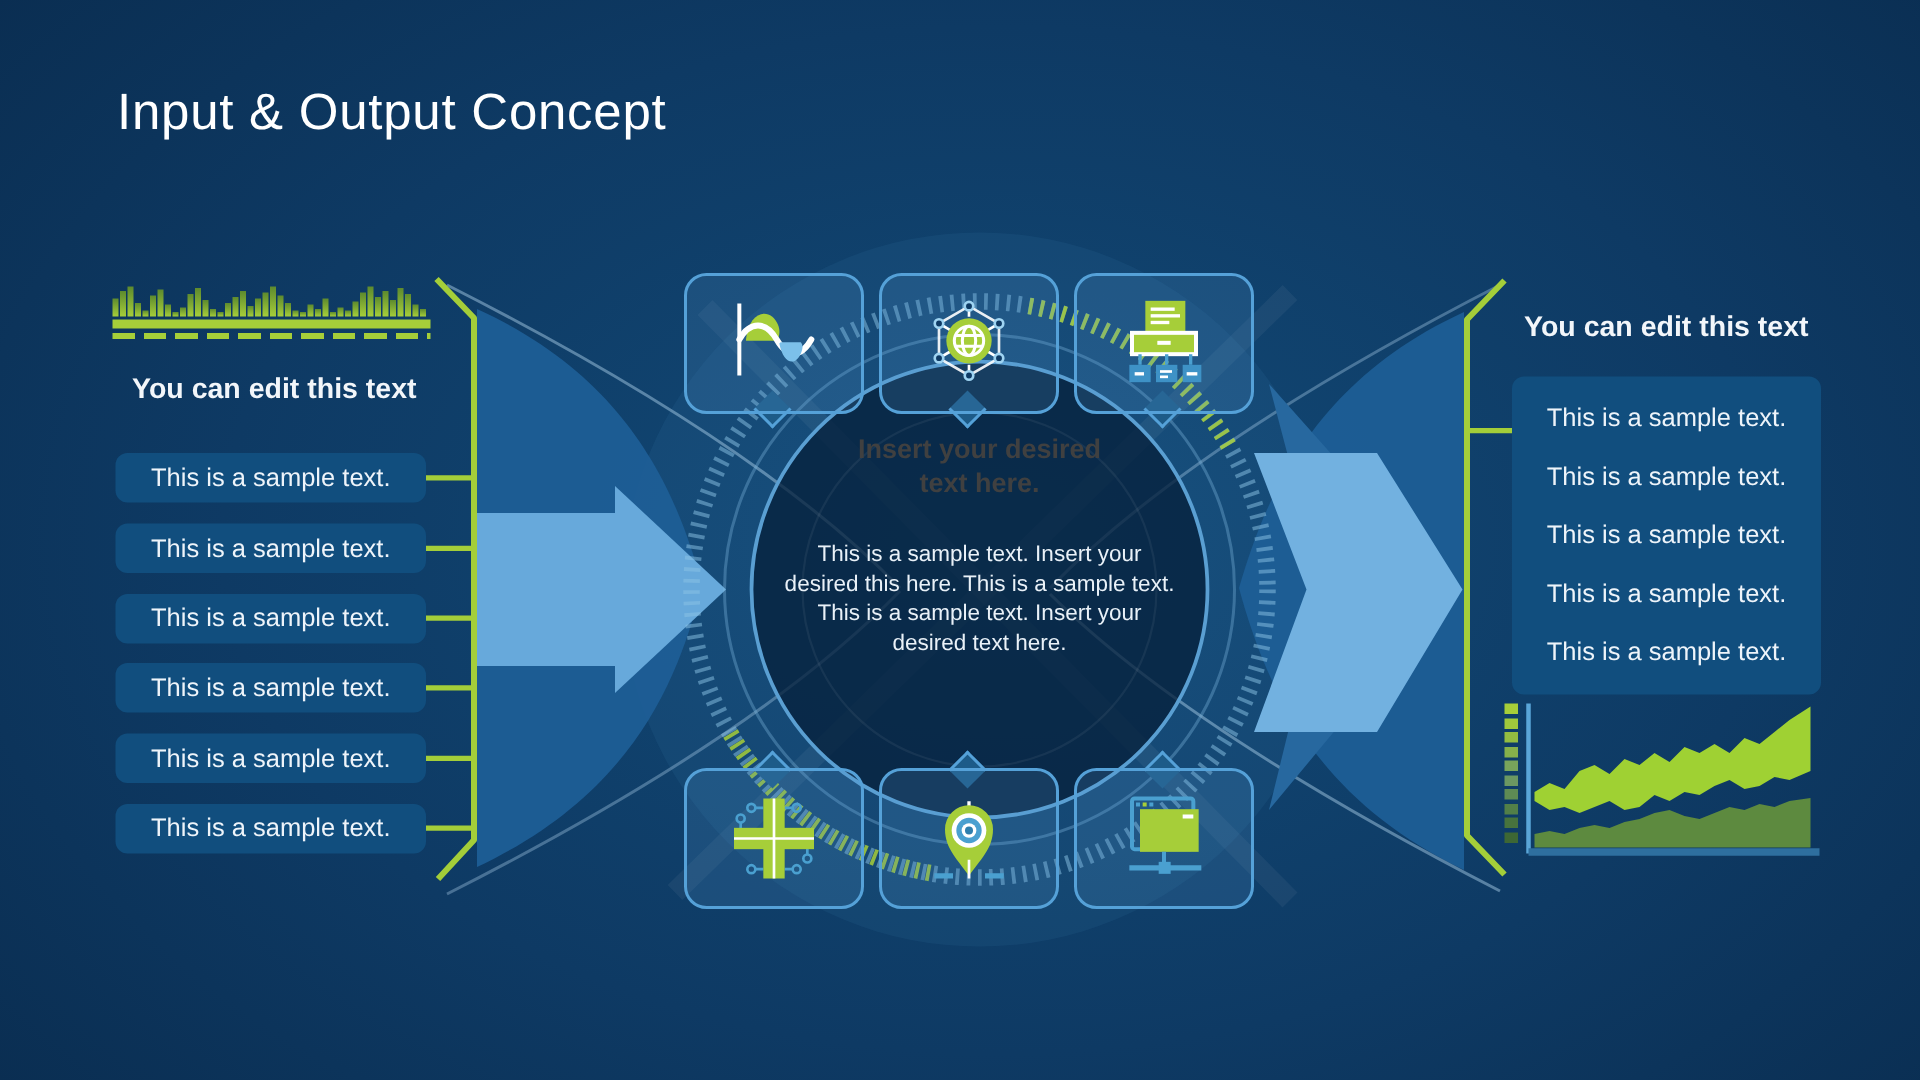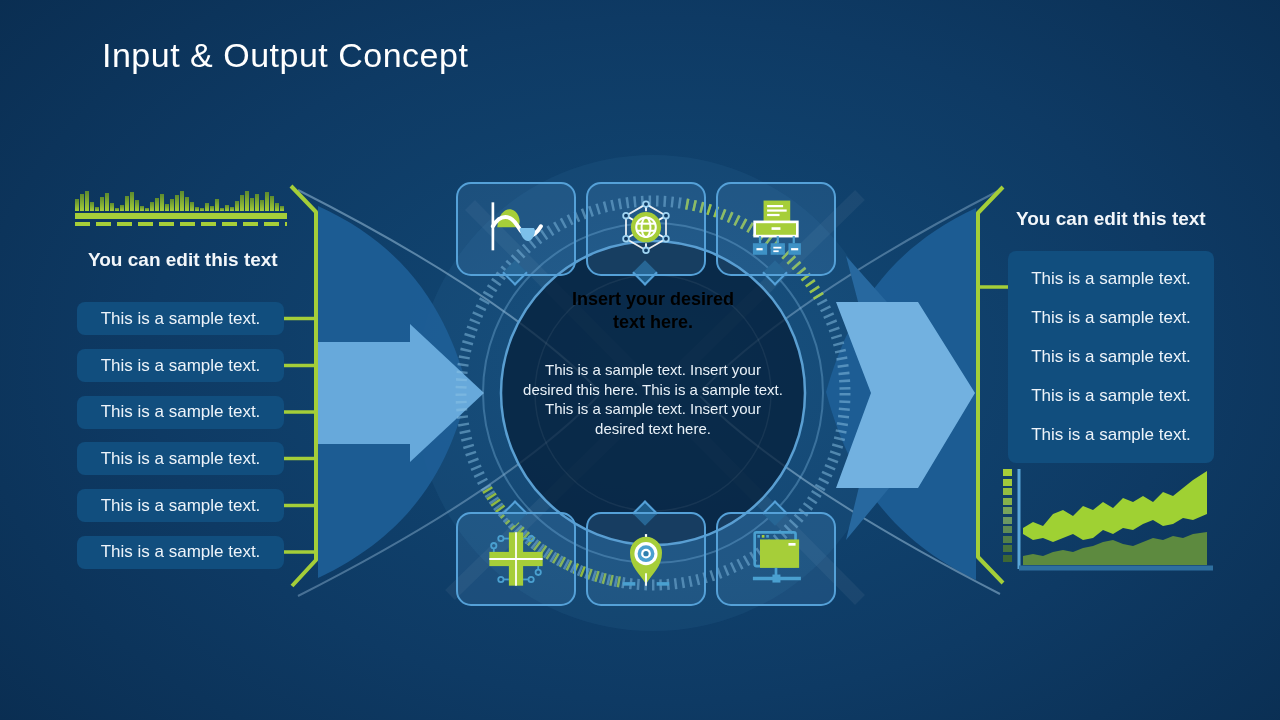--- a/index.html
+++ b/index.html
@@ -5,22 +5,22 @@
   html,body{margin:0;padding:0;}
   body{
     width:1280px;height:720px;overflow:hidden;
     font-family:"Liberation Sans",sans-serif;
     background:radial-gradient(1150px 760px at 52% 50%, #124a77 0%, #0e3a64 45%, #0a2e52 75%, #082442 100%);
     position:relative;color:#fff;
   }
   #bg-art{position:absolute;left:0;top:0;z-index:1;}
 
   .slide-title{
-    position:absolute;left:78px;top:36px;z-index:3;
-    font-size:34px;font-weight:400;color:#ffffff;letter-spacing:.5px;margin-left:24px;
+    position:absolute;left:78px;top:56px;z-index:3;
+    font-size:34px;font-weight:400;color:#ffffff;letter-spacing:.5px;
   }
 
   
   .equalizer{position:absolute;left:75px;top:188px;width:212px;z-index:3;}
   .eq-bars{display:flex;align-items:flex-end;gap:1px;height:23px;}
   .eq-bar{width:4px;background:linear-gradient(180deg,#5d8a2e 0%,#a6ce39 100%);}
   .eq-underline{height:6px;background:#a6ce39;margin-top:2px;}
   .eq-dashes{height:4px;margin-top:3px;
     background:repeating-linear-gradient(90deg,#a6ce39 0 15px,transparent 15px 21px);}
 
@@ -42,21 +42,21 @@
     background:#114e7e;border-radius:8px;
     display:flex;flex-direction:column;justify-content:space-around;
     padding:8px 0;box-sizing:border-box;
   }
   .right-row{font-size:17px;color:#eef4fa;text-align:center;}
 
   
   .hub-heading{
     position:absolute;z-index:3;left:533px;top:288px;width:240px;
     text-align:center;font-size:18px;font-weight:bold;line-height:23px;
-    white-space:pre-line;color:#000000;
+    white-space:pre-line;color:#404040;
   }
   .hub-body{
     position:absolute;z-index:3;left:523px;top:360px;width:260px;
     text-align:center;font-size:15px;line-height:19.5px;color:#e9f1f8;
   }
 
   
   .icon-box{
     position:absolute;z-index:4;width:116px;height:90px;
     border:2.5px solid #55a1d8;border-radius:15px;

